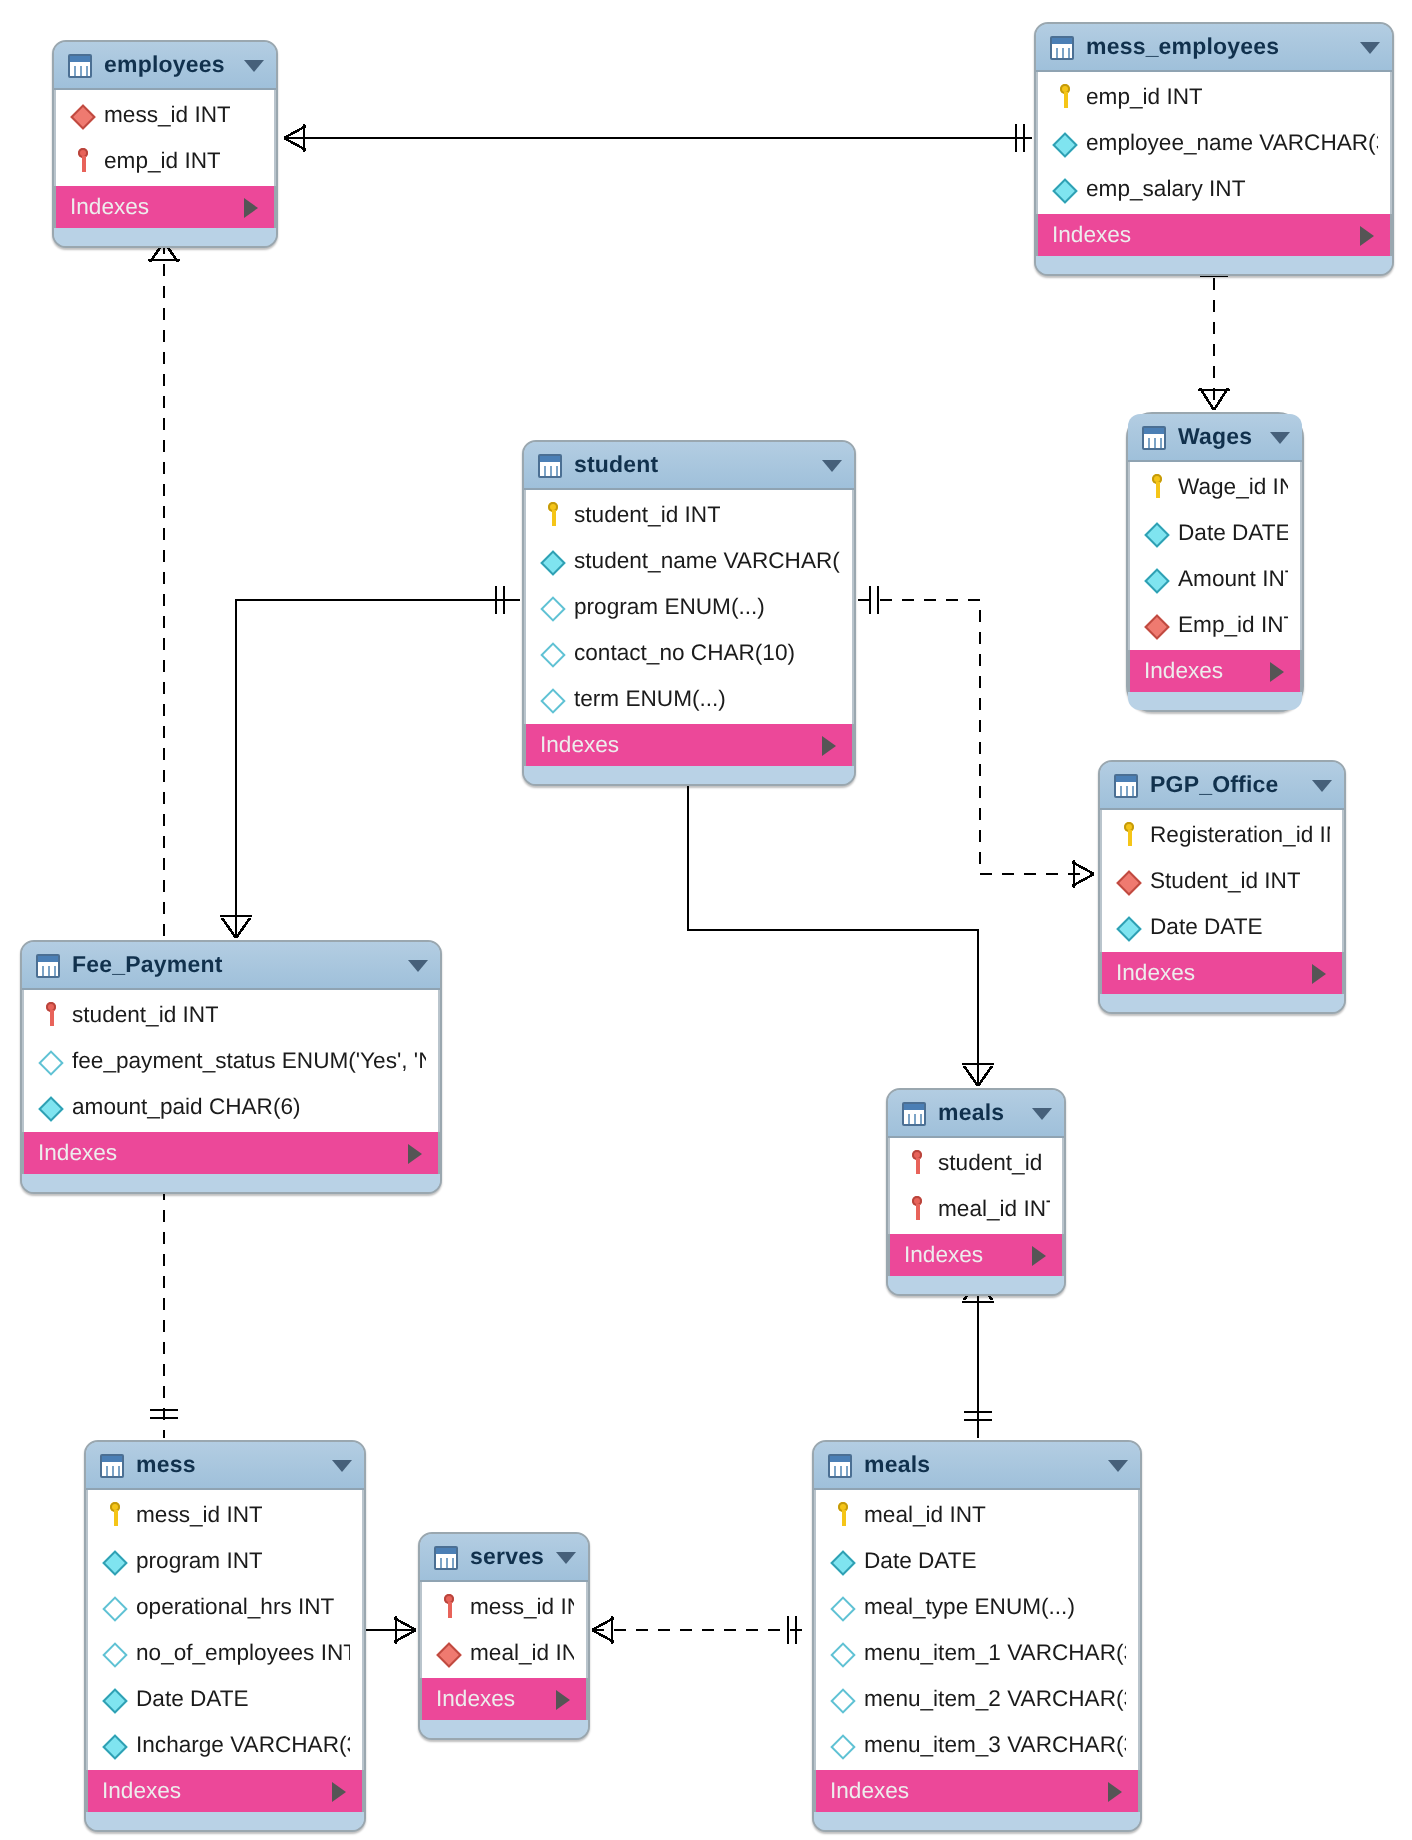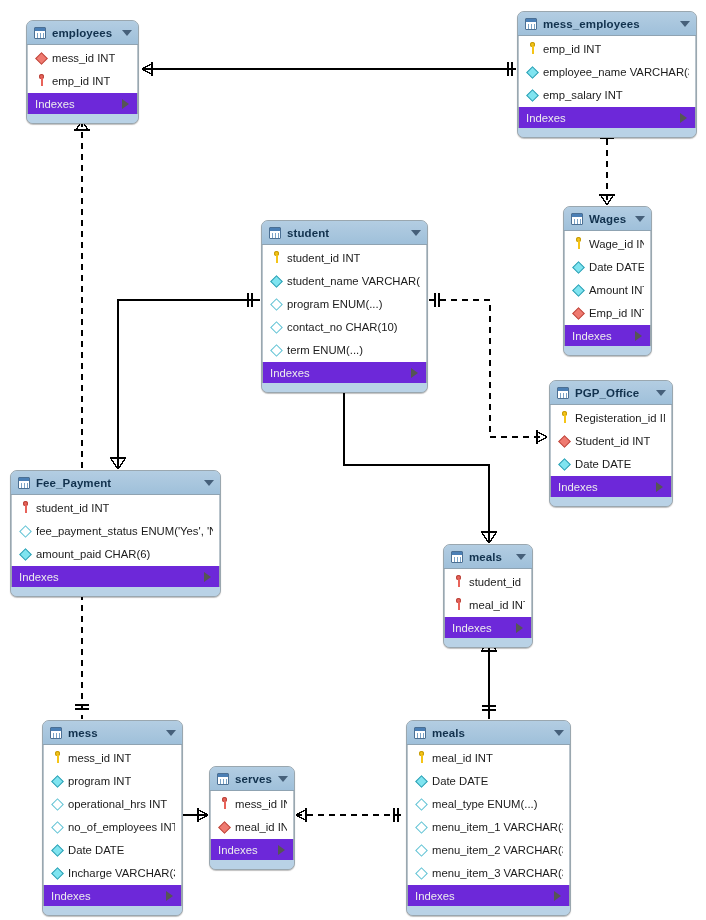--- a/index.html
+++ b/index.html
@@ -82,21 +82,21 @@
     content:"";position:absolute;left:2px;top:2.5px;width:7px;height:7px;
     transform:rotate(45deg);
   }
   .g-dia-f:before{background:#7fe4f0;border:1px solid #2f9fb3;}
   .g-dia-o:before{background:#ffffff;border:1px solid #5fc2d4;}
   .g-dia-r:before{background:#ef7a70;border:1px solid #bf4a40;}
   .coltext{overflow:hidden;text-overflow:clip;}
 
   .tbl-idx{
     height:21px;display:flex;align-items:center;
-    background:#6d28d9;
+    background:#ec4899;
     border-left:1px solid #9aa7af;border-right:1px solid #9aa7af;
     padding:0 8px 0 7px;
     color:#ededed;font-size:11.3px;
   }
   .tbl-idx .lbl{flex:1 1 auto;}
   .tbl-idx .arrow{
     width:0;height:0;
     border-top:5px solid transparent;border-bottom:5px solid transparent;
     border-left:7px solid #555555;
   }
@@ -250,21 +250,21 @@
             <span class="glyph g-dia-o"></span>
             <span class="coltext">term ENUM(...)</span>
           </div>
         </div>
         <div class="tbl-idx">
           <span class="lbl">Indexes</span>
           <span class="arrow"></span>
         </div>
         <div class="tbl-foot"></div>
       </div>
-      <div class="tbl" style="left: 563px; top: 206px; width: 89px;">
+      <div class="tbl" style="left: 563px; top: 206px; width: 89px; border-radius: 13px;">
         <div class="tbl-head">
           <span class="tbl-ico"></span>
           <span class="tbl-title">Wages</span>
           <span class="caret"></span>
         </div>
         <div class="tbl-cols">
           <div class="col">
             <span class="glyph g-key-y"></span>
             <span class="coltext">Wage_id INT</span>
           </div>

